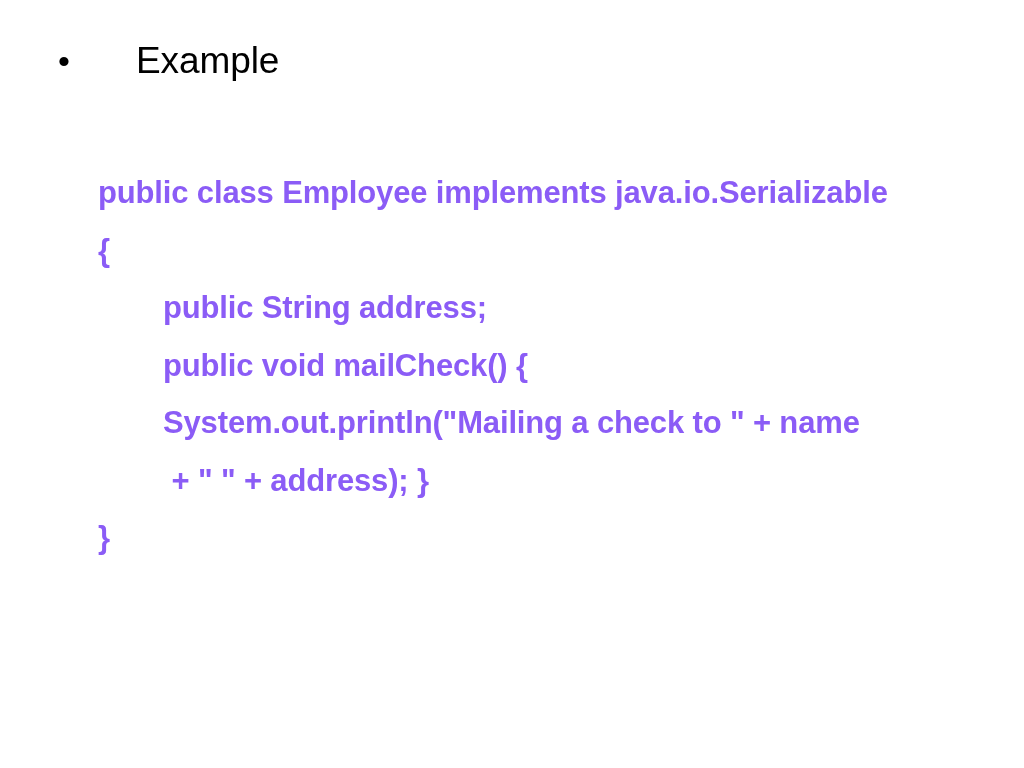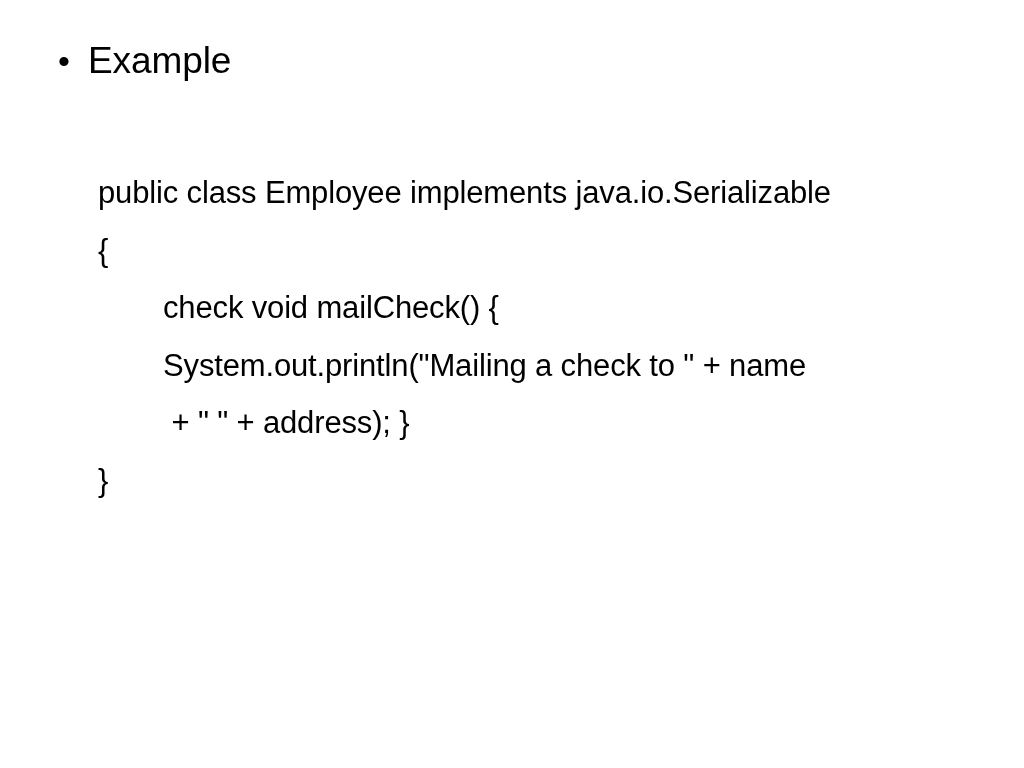--- a/index.html
+++ b/index.html
@@ -38,53 +38,56 @@
     text-align: left;
     padding-left: 8px;
     box-sizing: border-box;
     color: #000000;
   }
   .bullet-label {
     font-size: 37px;
     line-height: 46px;
     letter-spacing: -0.1px;
     white-space: pre;
+    margin-left: 48px;
   }
 
   
   .code-block {
     position: absolute;
     left: 98px;
     top: 164px;
     width: 900px;
   }
   .code-line {
     font-size: 31px;
     line-height: 57.5px;
     height: 57.5px;
     white-space: pre;
     letter-spacing: -0.15px;
-    color: #000000;
+    color: #8b5cf6;
+    font-weight: bold;
   }
   .code-line.indent-0 { padding-left: 0px; }
   .code-line.indent-1 { padding-left: 65px; }
   .code-line.indent-1s { padding-left: 65px; }
 </style>
 </head>
 <body>
 
 <div class="slide">
 
   <div class="bullet-row">
     <span class="bullet-marker">•</span>
     <span class="bullet-label">Example</span>
   </div>
 
   <div class="code-block">
     <div class="code-line indent-0">public class Employee implements java.io.Serializable</div>
     <div class="code-line indent-0">{</div>
-    <div class="code-line indent-1">check void mailCheck() {</div>
+    <div class="code-line indent-1">public String address;</div>
+    <div class="code-line indent-1">public void mailCheck() {</div>
     <div class="code-line indent-1">System.out.println("Mailing a check to " + name</div>
     <div class="code-line indent-1s"> + " " + address); }</div>
     <div class="code-line indent-0">}</div>
   </div>
 
 </div>
 
 </body></html>

